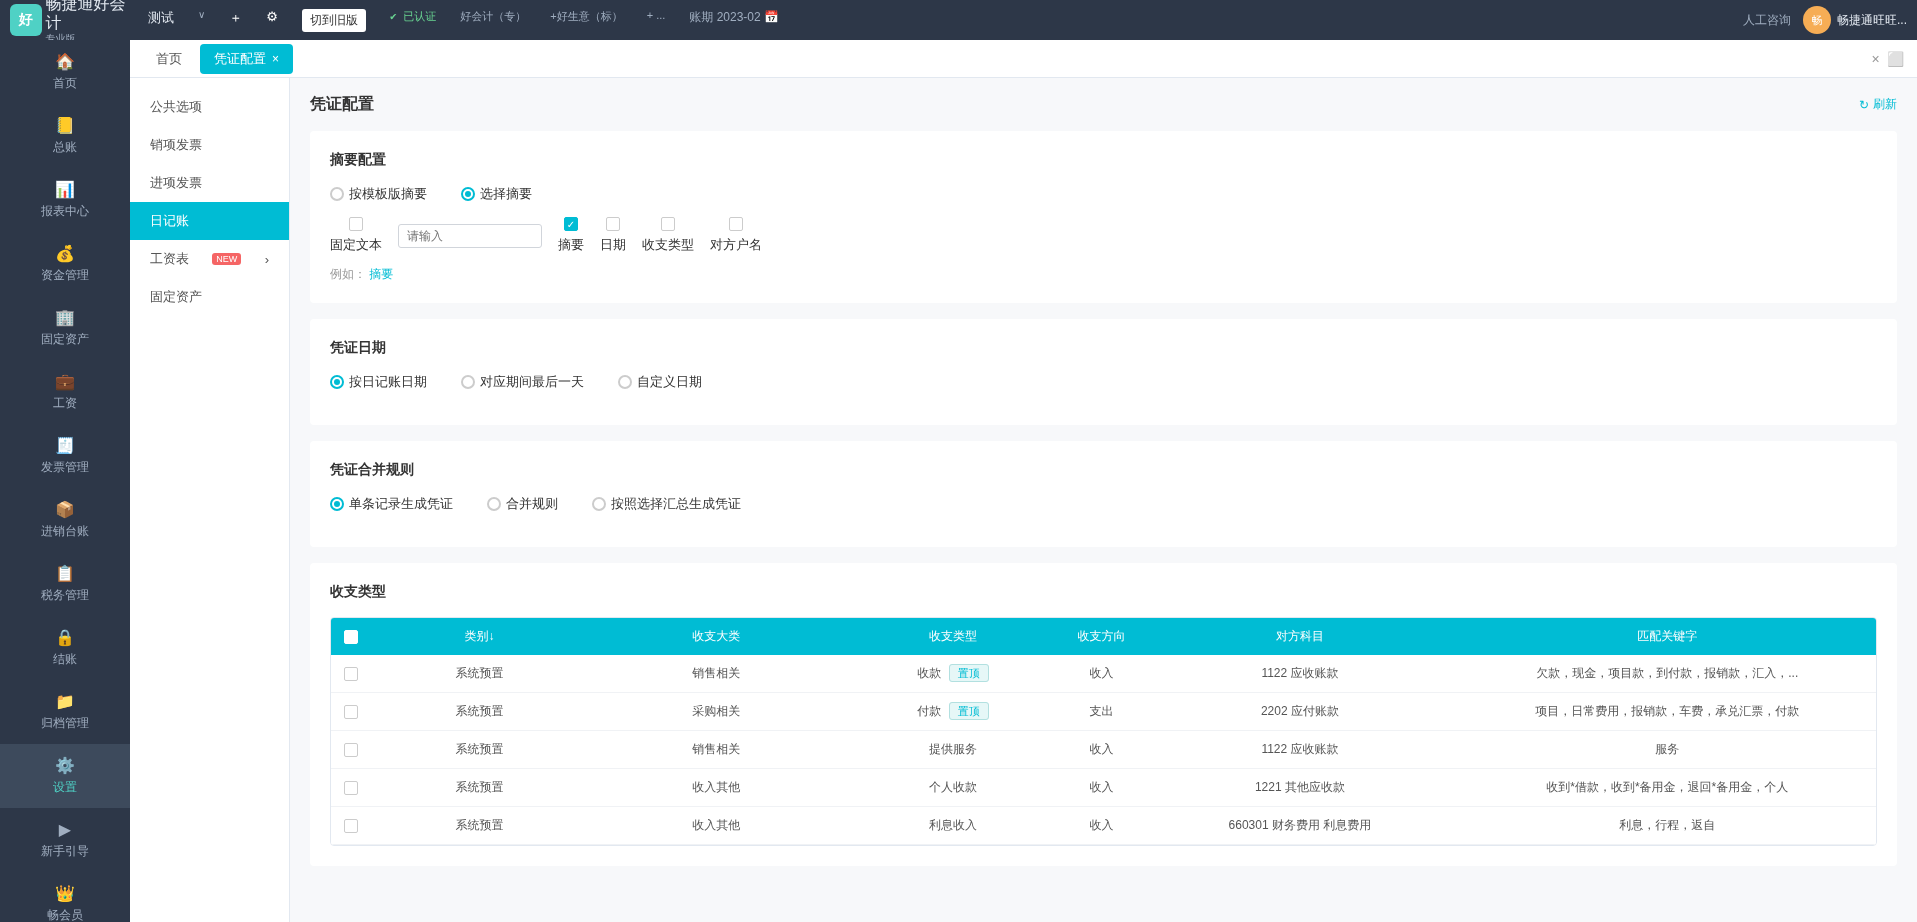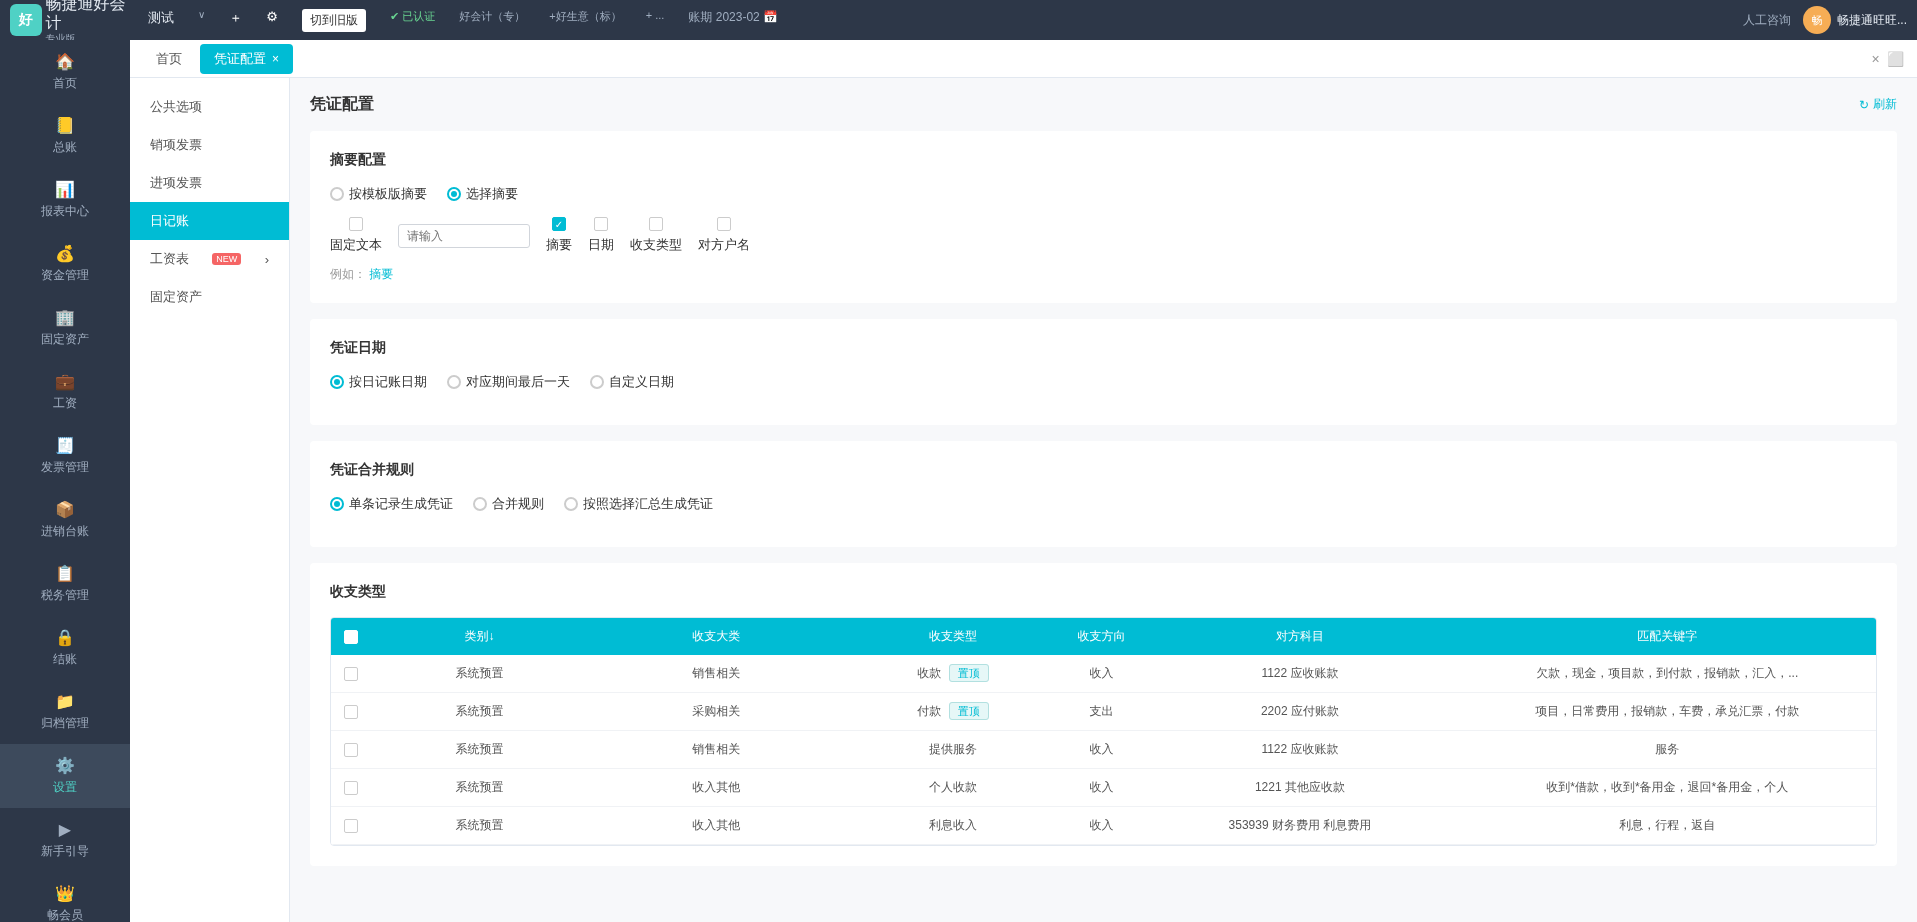--- a/index.html
+++ b/index.html
@@ -8,21 +8,21 @@
     
     .topbar { height: 40px; background: #2d3748; display: flex; align-items: center; padding: 0 10px; color: #fff; gap: 8px; flex-shrink: 0; }
     .topbar-logo { display: flex; align-items: center; gap: 4px; width: 130px; }
     .logo-icon { width: 32px; height: 32px; background: #4fd1c5; border-radius: 6px; display: flex; align-items: center; justify-content: center; font-size: 14px; color: #fff; font-weight: bold; }
     .logo-text { font-size: 16px; color: #e2e8f0; line-height: 1.2; }
     .logo-sub { font-size: 10px; color: #a0aec0; }
     .topbar-center { display: flex; align-items: flex-start; gap: 24px; flex: 1; }
     .topbar-project { color: #e2e8f0; font-size: 13px; }
     .topbar-dropdown { color: #a0aec0; font-size: 10px; cursor: pointer; }
     .topbar-btn { background: #fff; color: #333; border: none; padding: 3px 8px; border-radius: 3px; font-size: 12px; cursor: pointer; }
-    .topbar-tag { font-size: 11px; color: #68d391; }
+    .topbar-tag { font-size: 11px; color: #68d391; font-family: Liberation Mono, monospace; }
     .topbar-period { font-size: 12px; color: #a0aec0; }
     .topbar-right { display: flex; align-items: center; gap: 12px; margin-left: auto; }
     .topbar-consult { font-size: 12px; color: #a0aec0; cursor: pointer; }
     .topbar-user { display: flex; align-items: center; gap: 6px; }
     .user-avatar { width: 28px; height: 28px; border-radius: 50%; background: #f6ad55; display: flex; align-items: center; justify-content: center; font-size: 11px; color: #fff; }
     .user-name { color: #e2e8f0; font-size: 12px; }
 
     
     .main-layout { display: flex; flex: 1; overflow: hidden; }
 
@@ -59,32 +59,32 @@
     
     .page-header { display: flex; align-items: center; justify-content: space-between; margin-bottom: 16px; }
     .page-title { font-size: 16px; font-weight: bold; color: #333; }
     .refresh-btn { color: #00bcd4; font-size: 12px; cursor: pointer; display: flex; align-items: center; gap: 4px; }
 
     
     .section { background: #fff; border-radius: 4px; margin-bottom: 16px; padding: 20px; }
     .section-title { font-size: 14px; font-weight: bold; color: #333; margin-bottom: 16px; }
 
     
-    .radio-group { display: flex; align-items: flex-start; gap: 20px; margin-bottom: 14px; }
+    .radio-group { display: flex; align-items: flex-start; gap: 34px; margin-bottom: 14px; }
     .radio-item { display: flex; align-items: center; gap: 5px; cursor: pointer; font-size: 13px; }
     .radio-circle { width: 14px; height: 14px; border-radius: 50%; border: 2px solid #ccc; display: flex; align-items: center; justify-content: center; }
     .radio-circle.selected { border-color: #00bcd4; }
     .radio-circle.selected::after { content: ''; width: 6px; height: 6px; border-radius: 50%; background: #00bcd4; }
 
     
     .checkbox-row { display: flex; align-items: center; gap: 16px; margin-bottom: 12px; }
     .checkbox-item { display: flex; align-items: center; gap: 5px; cursor: pointer; font-size: 13px; flex-direction: column; }
     .checkbox-box { width: 14px; height: 14px; border: 1px solid #ccc; border-radius: 2px; display: flex; align-items: center; justify-content: center; }
     .checkbox-box.checked { background: #00bcd4; border-color: #00bcd4; color: #fff; font-size: 10px; }
-    .text-input { border: 1px solid #d1d5db; border-radius: 3px; padding: 4px 8px; font-size: 12px; width: 132px; color: #999; }
+    .text-input { border: 1px solid #d1d5db; border-radius: 3px; padding: 4px 8px; font-size: 12px; width: 144px; color: #999; }
 
     
     .example-text { color: #00bcd4; font-size: 12px; margin-top: 4px; }
     .example-label { color: #999; font-size: 12px; text-align: center; }
 
     
     .table-wrapper { border-radius: 4px; overflow: hidden; border: 1px solid #e2e8f0; }
     .table-header-row { display: flex; align-items: center; background: #00bcd4; color: #fff; }
     .table-data-row { display: flex; align-items: center; background: #fff; border-bottom: 1px solid #f0f2f5; }
     .th, .td { padding: 10px 8px; font-size: 12px; text-align: center; }
@@ -407,21 +407,21 @@
             </div>
 
             <div class="table-data-row">
               <div class="td col-check">
                 <div class="checkbox-box" style="margin:auto;"></div>
               </div>
               <div class="td col-category">系统预置</div>
               <div class="td col-major">收入其他</div>
               <div class="td col-type">利息收入</div>
               <div class="td col-direction">收入</div>
-              <div class="td col-subject">353939 财务费用 利息费用</div>
+              <div class="td col-subject">660301 财务费用 利息费用</div>
               <div class="td col-keyword ellipsis">利息，行程，返自</div>
             </div>
           </div>
         </div>
       </div>
     </div>
   </div>
 </div>
 
 </body></html>

